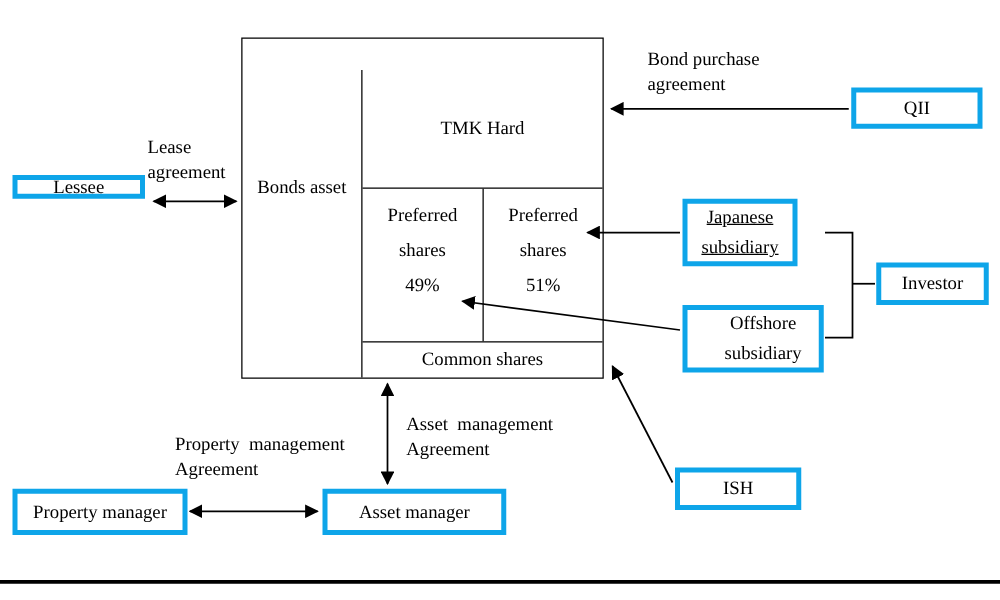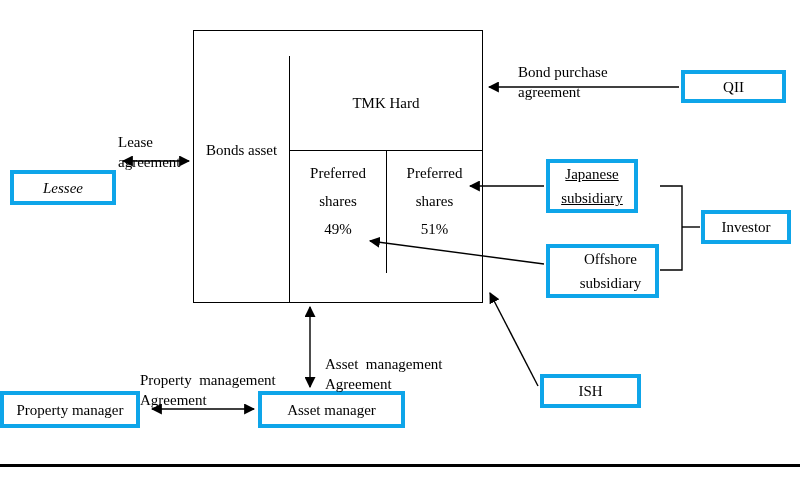--- a/index.html
+++ b/index.html
@@ -22,21 +22,20 @@
     font-size: 15px;
     text-align: center;
   }
   .box span { white-space: pre-wrap; line-height: 24px; }
 
   .label {
     position: absolute;
     font-size: 15px;
     line-height: 20px;
     white-space: pre-wrap;
-    margin-top: 24px;
   }
 
   
   .tmk {
     position: absolute; left: 193px; top: 30px; width: 290px; height: 273px;
     border: 1px solid #000; box-sizing: border-box; background: #fff;
     font-size: 15px;
   }
   .tmk-header {
     position: absolute; left: 0; top: 0; width: 100%; height: 25px;
@@ -89,23 +88,24 @@
 
   <div class="tmk">
     <div class="tmk-hard">Bonds asset</div>
     <div class="tmk-bonds">TMK Hard</div>
     <div class="tmk-pref-left">Preferred
 shares
 49%</div>
     <div class="tmk-pref-right">Preferred
 shares
 51%</div>
+    <div class="tmk-common">Common shares</div>
   </div>
 
-  <div class="box" style="left:10px; top:170px; width:106px; height:35px;font-style:italic;">
+  <div class="box" style="left:10px; top:140px; width:106px; height:19px;">
     <span>Lessee</span>
   </div>
 
   <div class="box" style="left:681px; top:70px; width:105px; height:33px;">
     <span>QII</span>
   </div>
 
   <div class="box" style="left:546px; top:159px; width:92px; height:54px;text-decoration:underline;">
     <span>Japanese
 subsidiary</span>
@@ -121,21 +121,21 @@
   </div>
 
   <div class="box" style="left:258px; top:391px; width:147px; height:37px;">
     <span>Asset manager</span>
   </div>
 
   <div class="box" style="left:540px; top:374px; width:101px; height:34px;">
     <span>ISH</span>
   </div>
 
-  <div class="box" style="left:0; top:391px; width:140px; height:37px;text-align:right;">
+  <div class="box" style="left:10px; top:391px; width:140px; height:37px;text-align:right;">
     <span>Property manager</span>
   </div>
 
   <div class="label" style="left:118px; top:108px;">Lease
 agreement</div>
 
   <div class="label" style="left:518px; top:38px;">Bond purchase
 agreement</div>
 
   <div class="label" style="left:325px; top:330px;">Asset  management

